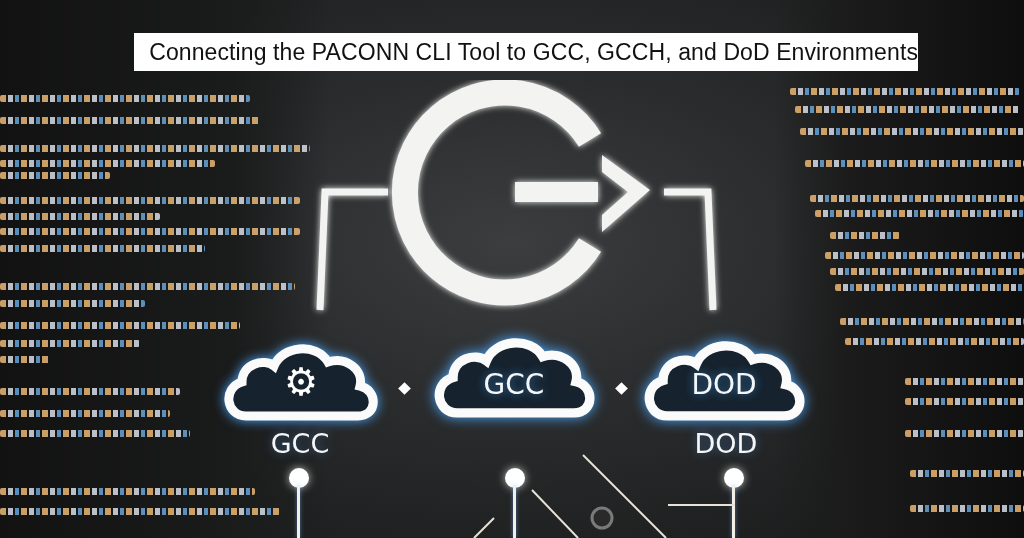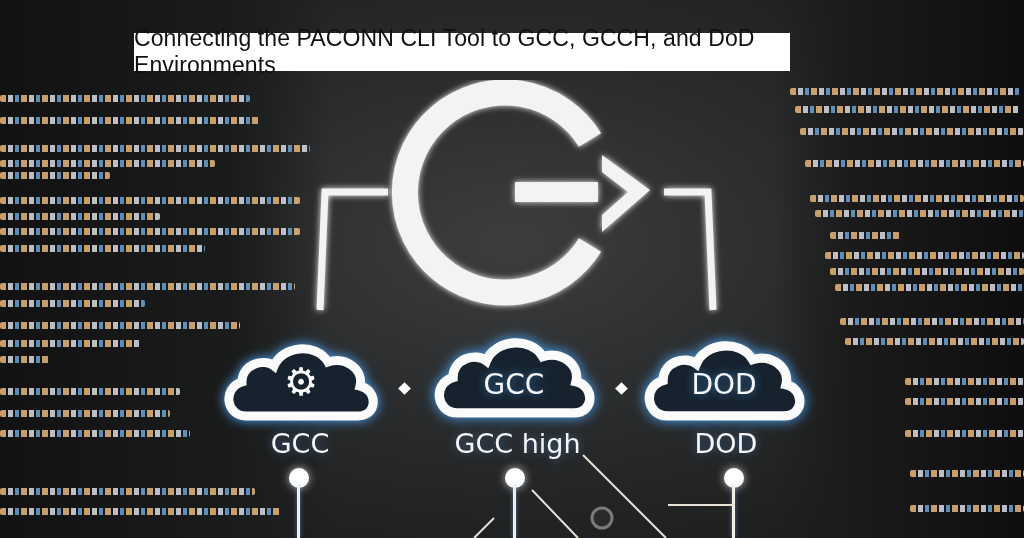--- a/index.html
+++ b/index.html
@@ -5,22 +5,22 @@
   html,body{margin:0;padding:0;}
   body{width:1024px;height:538px;overflow:hidden;background:#1e1f20;font-family:"DejaVu Sans",sans-serif;}
   .stage{position:relative;width:1024px;height:538px;overflow:hidden;
     background:radial-gradient(ellipse at 50% 45%,#3b3d3f 0%,#2a2c2d 40%,#171818 100%);}
   .panel-left{position:absolute;left:0;top:0;width:330px;height:538px;
     background:linear-gradient(90deg,#121212 0%,#1a1b1b 70%,rgba(30,30,30,0) 100%);}
   .panel-right{position:absolute;right:0;top:0;width:250px;height:538px;
     background:linear-gradient(270deg,#0e0e0e 0%,#1b1b1b 70%,rgba(30,30,30,0) 100%);}
   .code-line{position:absolute;height:7px;border-radius:2px;opacity:.85;filter:blur(.6px);
     background:repeating-linear-gradient(90deg,#e9b776 0 6px,transparent 6px 8px,#d8dde6 8px 13px,transparent 13px 15px,#6aa4d8 15px 19px,transparent 19px 21px);}
-  .title-box{position:absolute;left:134px;top:33px;width:656px;height:38px;background:#ffffff;
-    display:flex;align-items:center;justify-content:flex-start;}
+  .title-box{position:absolute;left:134px;top:33px;width:784px;height:38px;background:#ffffff;
+    display:flex;align-items:center;justify-content:flex-end;}
   .title-text{font-family:"Liberation Sans",sans-serif;font-size:23px;color:#111;letter-spacing:.1px;}
   .logo{position:absolute;left:310px;top:80px;width:420px;height:240px;}
   .cloud{position:absolute;}
   .cloud svg{overflow:visible;}
   .cloud-label{position:absolute;color:#f4f6f8;font-family:"DejaVu Sans",sans-serif;font-weight:bold;text-align:center;
     text-shadow:0 0 8px rgba(80,170,255,.6);}
   .node-label{position:absolute;color:#f6f6f6;font-family:"DejaVu Sans",sans-serif;font-size:27px;text-align:center;
     text-shadow:0 0 10px rgba(90,170,255,.5);}
   .dot{position:absolute;width:20px;height:20px;border-radius:50%;background:#fff;box-shadow:0 0 8px rgba(255,255,255,.7);}
   .wire{position:absolute;background:#f2efe9;width:3px;box-shadow:0 0 4px rgba(120,180,255,.6);}
@@ -119,21 +119,20 @@
     <svg width="172" height="100" viewBox="0 0 165 95">
       <path d="M28 80 C8 80 4 52 24 46 C24 28 46 22 56 30 C64 10 98 6 110 26 C128 20 146 34 142 50 C160 54 160 80 140 80 Z" fill="#16232e" stroke="#fbfbfb" stroke-width="9" style="filter:drop-shadow(0 0 6px #4aa8ff)"></path>
     </svg>
     <span class="cloud-label" style="left:0;width:172px;top:36px;font-size:28px;font-weight:normal;">DOD</span>
   </div>
 
   <div class="sep-dot" style="left:400px;top:384px;"></div>
   <div class="sep-dot" style="left:617px;top:384px;"></div>
 
   <span class="node-label" style="left:240px;top:428px;width:120px;">GCC</span>
-  <span class="node-label" style="left:430px;top:428px;width:175px;">GCC high</span>
   <span class="node-label" style="left:666px;top:428px;width:120px;">DOD</span>
 
   <div class="dot" style="left:289px;top:468px;"></div>
   <div class="wire" style="left:297px;top:485px;height:53px;"></div>
   <div class="dot" style="left:505px;top:468px;"></div>
   <div class="wire" style="left:513px;top:485px;height:53px;"></div>
   <div class="dot" style="left:724px;top:468px;"></div>
   <div class="wire" style="left:732px;top:485px;height:53px;"></div>
   <svg style="position:absolute;left:0;top:0" width="1024" height="538">
     <g stroke="#e8e2d8" stroke-width="2" fill="none">

